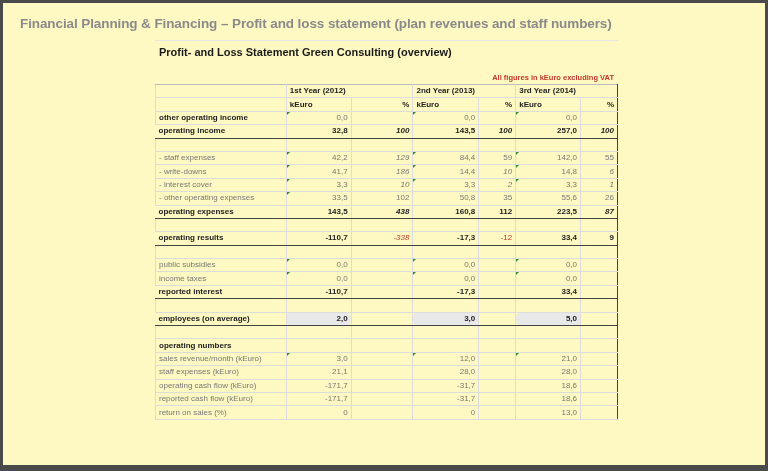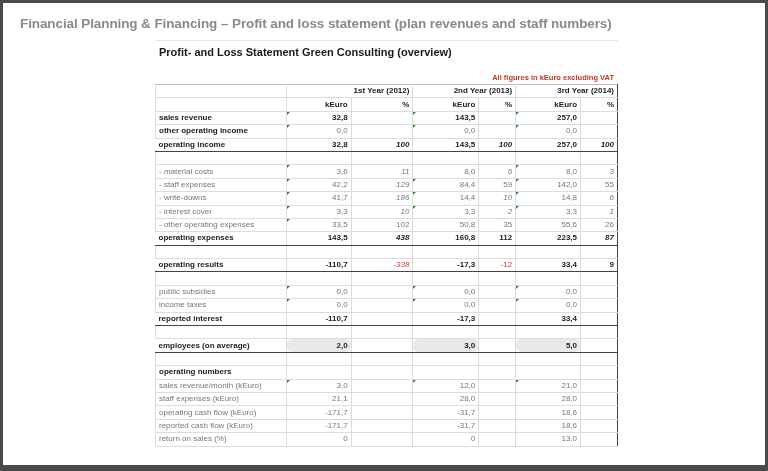--- a/index.html
+++ b/index.html
@@ -4,21 +4,21 @@
 <style>
   html, body { margin:0; padding:0; }
   body {
     width:768px; height:471px; overflow:hidden;
     background:#4a4a4a;
     font-family:"Liberation Sans", sans-serif;
     position:relative;
   }
   .slide {
     position:absolute; left:3px; top:3px; width:762px; height:462px;
-    background:#ffffff;
+    background:#fef9c3;
   }
   .slide-title {
     position:absolute; left:17px; top:13px;
     font-size:13.5px; font-weight:bold; color:#8a8a8a;
     letter-spacing:-0.1px; white-space:nowrap;
   }
   .sheet {
     position:absolute; left:152px; top:37px; width:463px;
   }
   .sheet-topline {
@@ -37,21 +37,21 @@
     border-collapse:collapse; table-layout:fixed;
     font-size:8px; color:#222;
   }
   table.pl td {
     height:12.4px; padding:0 3px; border:1px solid #dcdcdc;
     white-space:nowrap; overflow:hidden; position:relative;
     line-height:12px;
   }
   td.lbl { text-align:left; }
   td.num { text-align:right; }
-  td.ctr { text-align:right; }
+  td.ctr { text-align:left; }
   .b { font-weight:bold; }
   .it { font-style:italic; }
   .grey { color:#777; }
   .red { color:#c0392b; }
   .shade { background:#e9e9e9;border-radius:6px; }
   td.ygrp { border-left:1.5px solid #444 !important; }
   td.yend { border-right:1.5px solid #444 !important; }
   tr.tot td { border-top:1.5px solid #444; border-bottom:1.5px solid #444; }
   tr.tot td.lbl { border-left:none; }
   tr.hdr1 td { border-top:1px solid #bbb; }
@@ -94,29 +94,20 @@
         <td class="noborder"></td>
         <td class="ctr b ygrp">kEuro</td>
         <td class="num b">%</td>
         <td class="ctr b ygrp">kEuro</td>
         <td class="num b">%</td>
         <td class="ctr b ygrp">kEuro</td>
         <td class="num b yend">%</td>
       </tr>
 
       <tr>
-        <td class="lbl b">sales revenue</td>
-        <td class="num b ygrp tri">32,8</td>
-        <td class="num"></td>
-        <td class="num b ygrp tri">143,5</td>
-        <td class="num"></td>
-        <td class="num b ygrp tri">257,0</td>
-        <td class="num yend"></td>
-      </tr>
-      <tr>
         <td class="lbl b">other operating income</td>
         <td class="num grey ygrp tri">0,0</td>
         <td class="num"></td>
         <td class="num grey ygrp tri">0,0</td>
         <td class="num"></td>
         <td class="num grey ygrp tri">0,0</td>
         <td class="num yend"></td>
       </tr>
       <tr class="tot">
         <td class="lbl b">operating income</td>
@@ -131,29 +122,20 @@
         <td></td>
             <td class="ygrp"></td>
             <td></td>
             <td class="ygrp"></td>
             <td></td>
             <td class="ygrp"></td>
             <td class="yend"></td>
       </tr>
 
       <tr>
-        <td class="lbl grey"> - material costs</td>
-        <td class="num grey ygrp tri">3,6</td>
-        <td class="num grey it">11</td>
-        <td class="num grey ygrp">8,0</td>
-        <td class="num grey it">6</td>
-        <td class="num grey ygrp tri">8,0</td>
-        <td class="num grey it yend">3</td>
-      </tr>
-      <tr>
         <td class="lbl grey"> - staff expenses</td>
         <td class="num grey ygrp tri">42,2</td>
         <td class="num grey it">129</td>
         <td class="num grey ygrp tri">84,4</td>
         <td class="num grey">59</td>
         <td class="num grey ygrp tri">142,0</td>
         <td class="num grey yend">55</td>
       </tr>
       <tr>
         <td class="lbl grey"> - write-downs</td>

